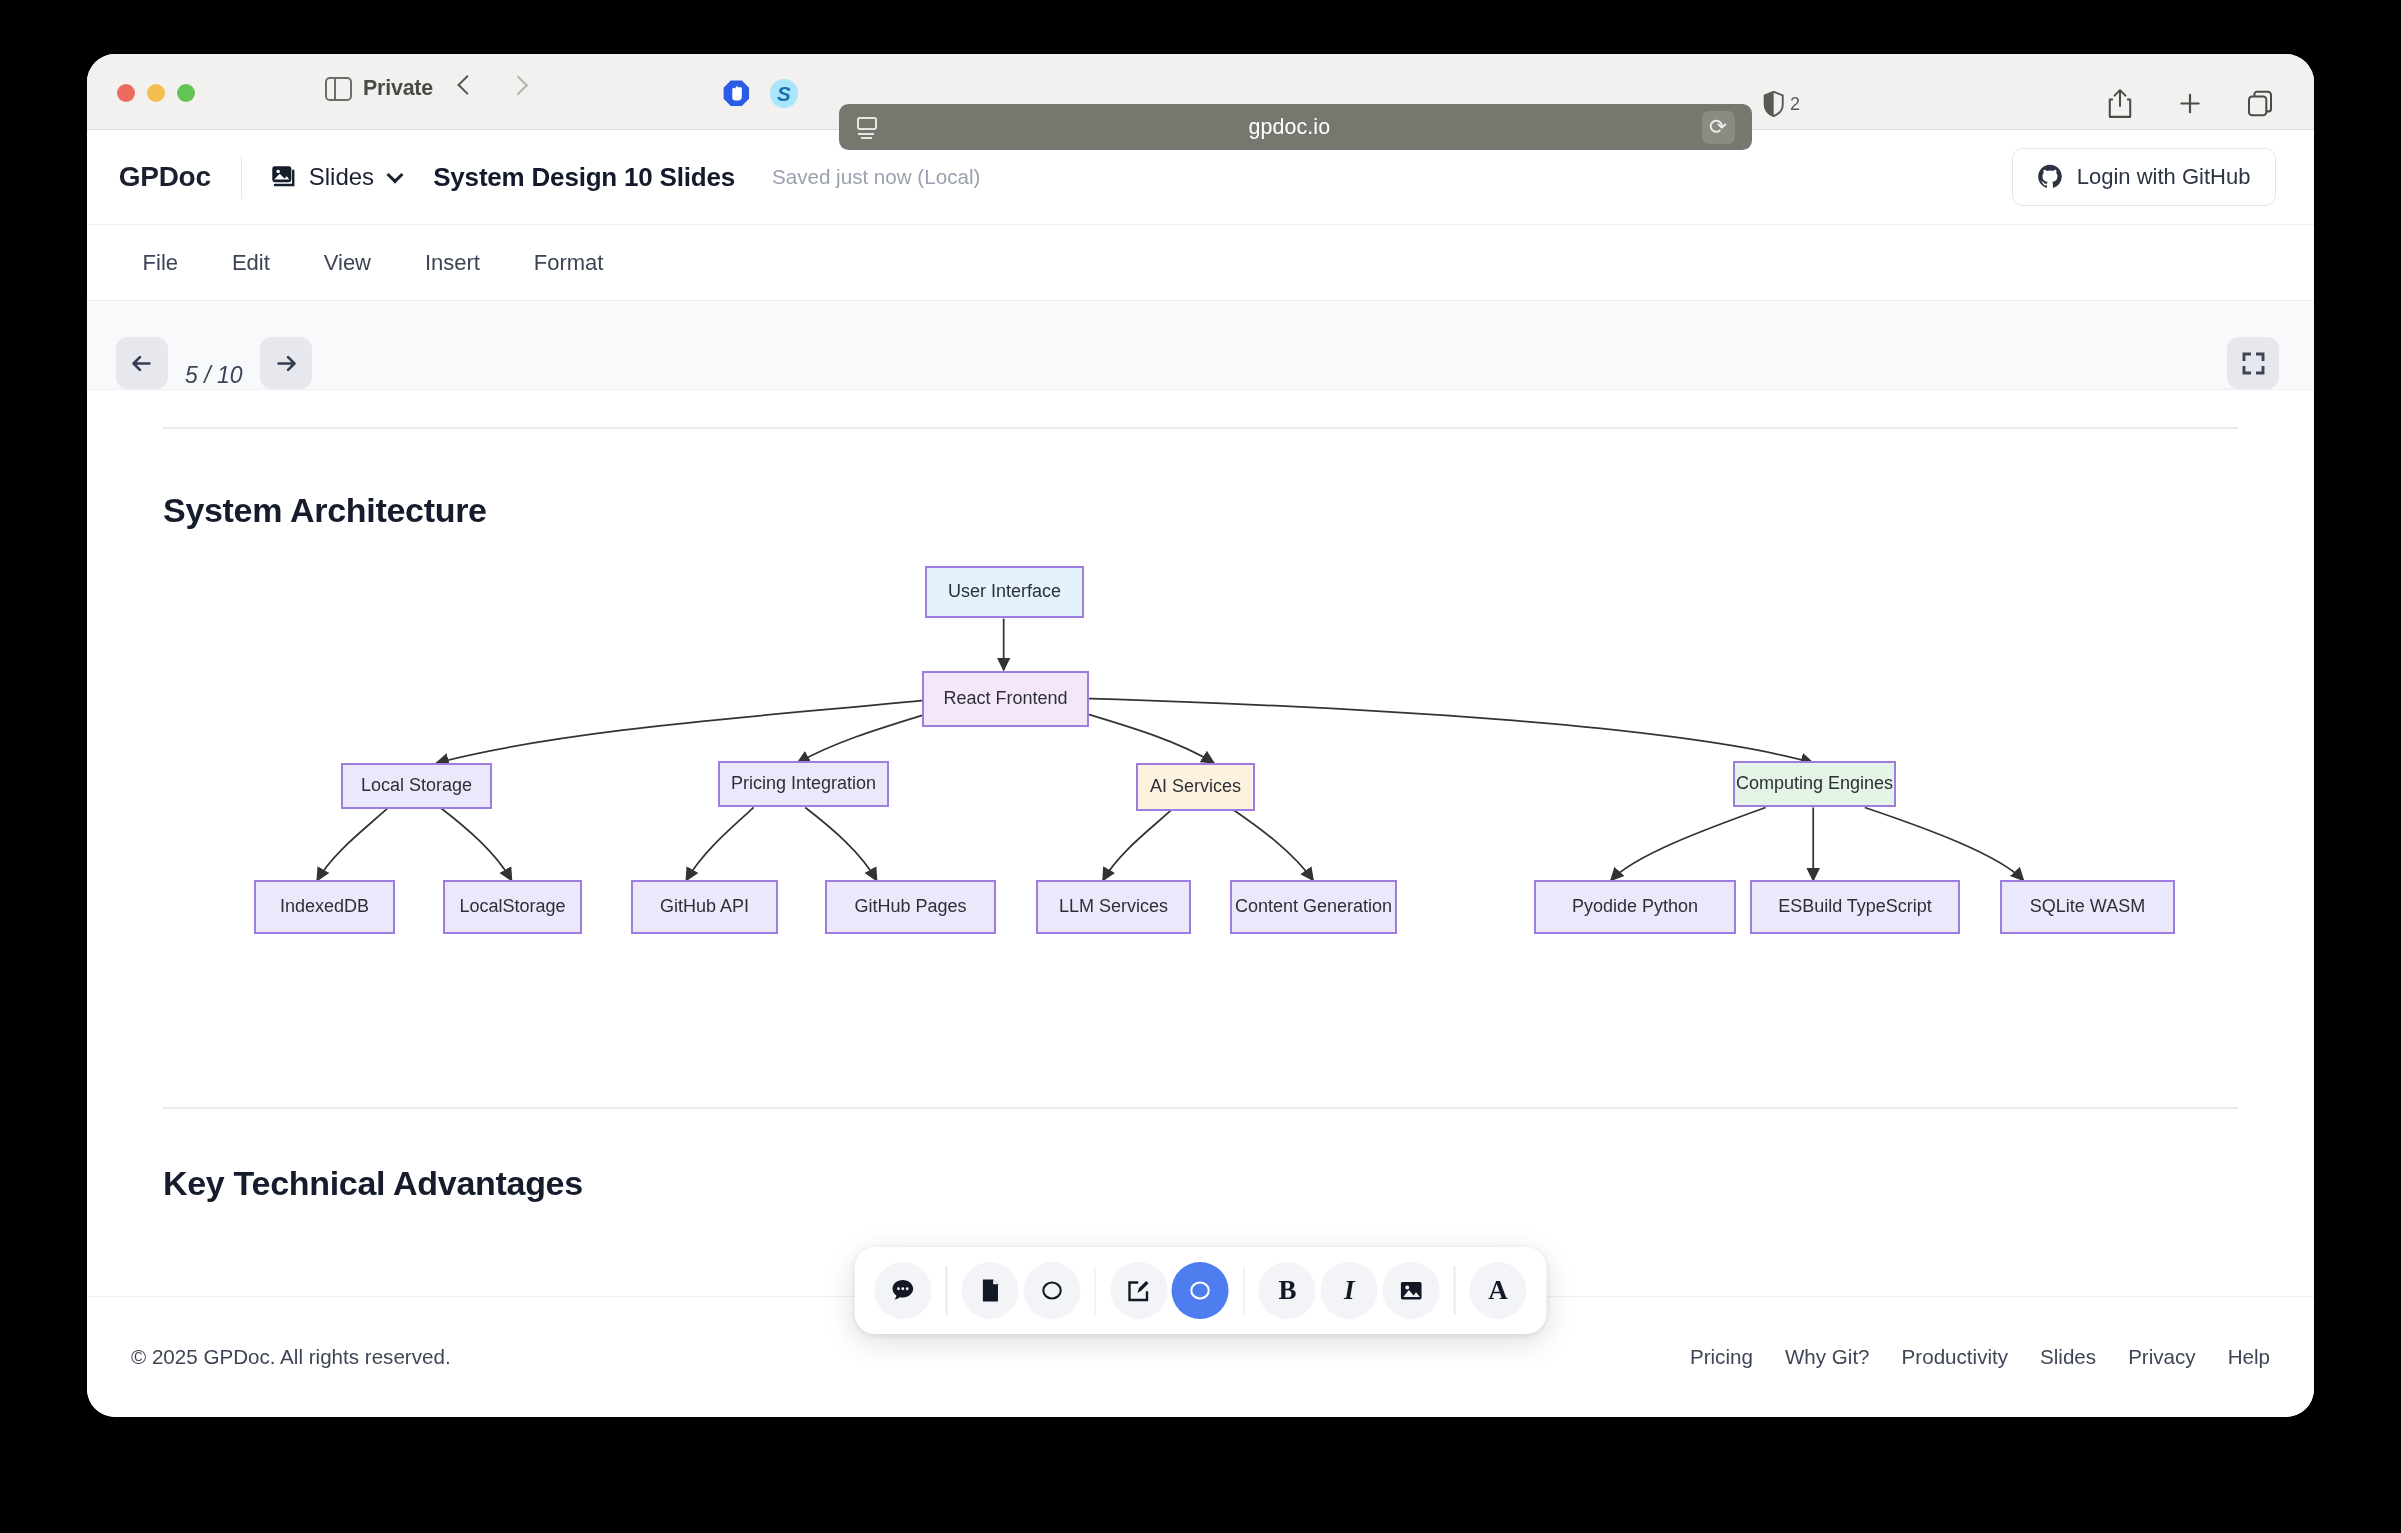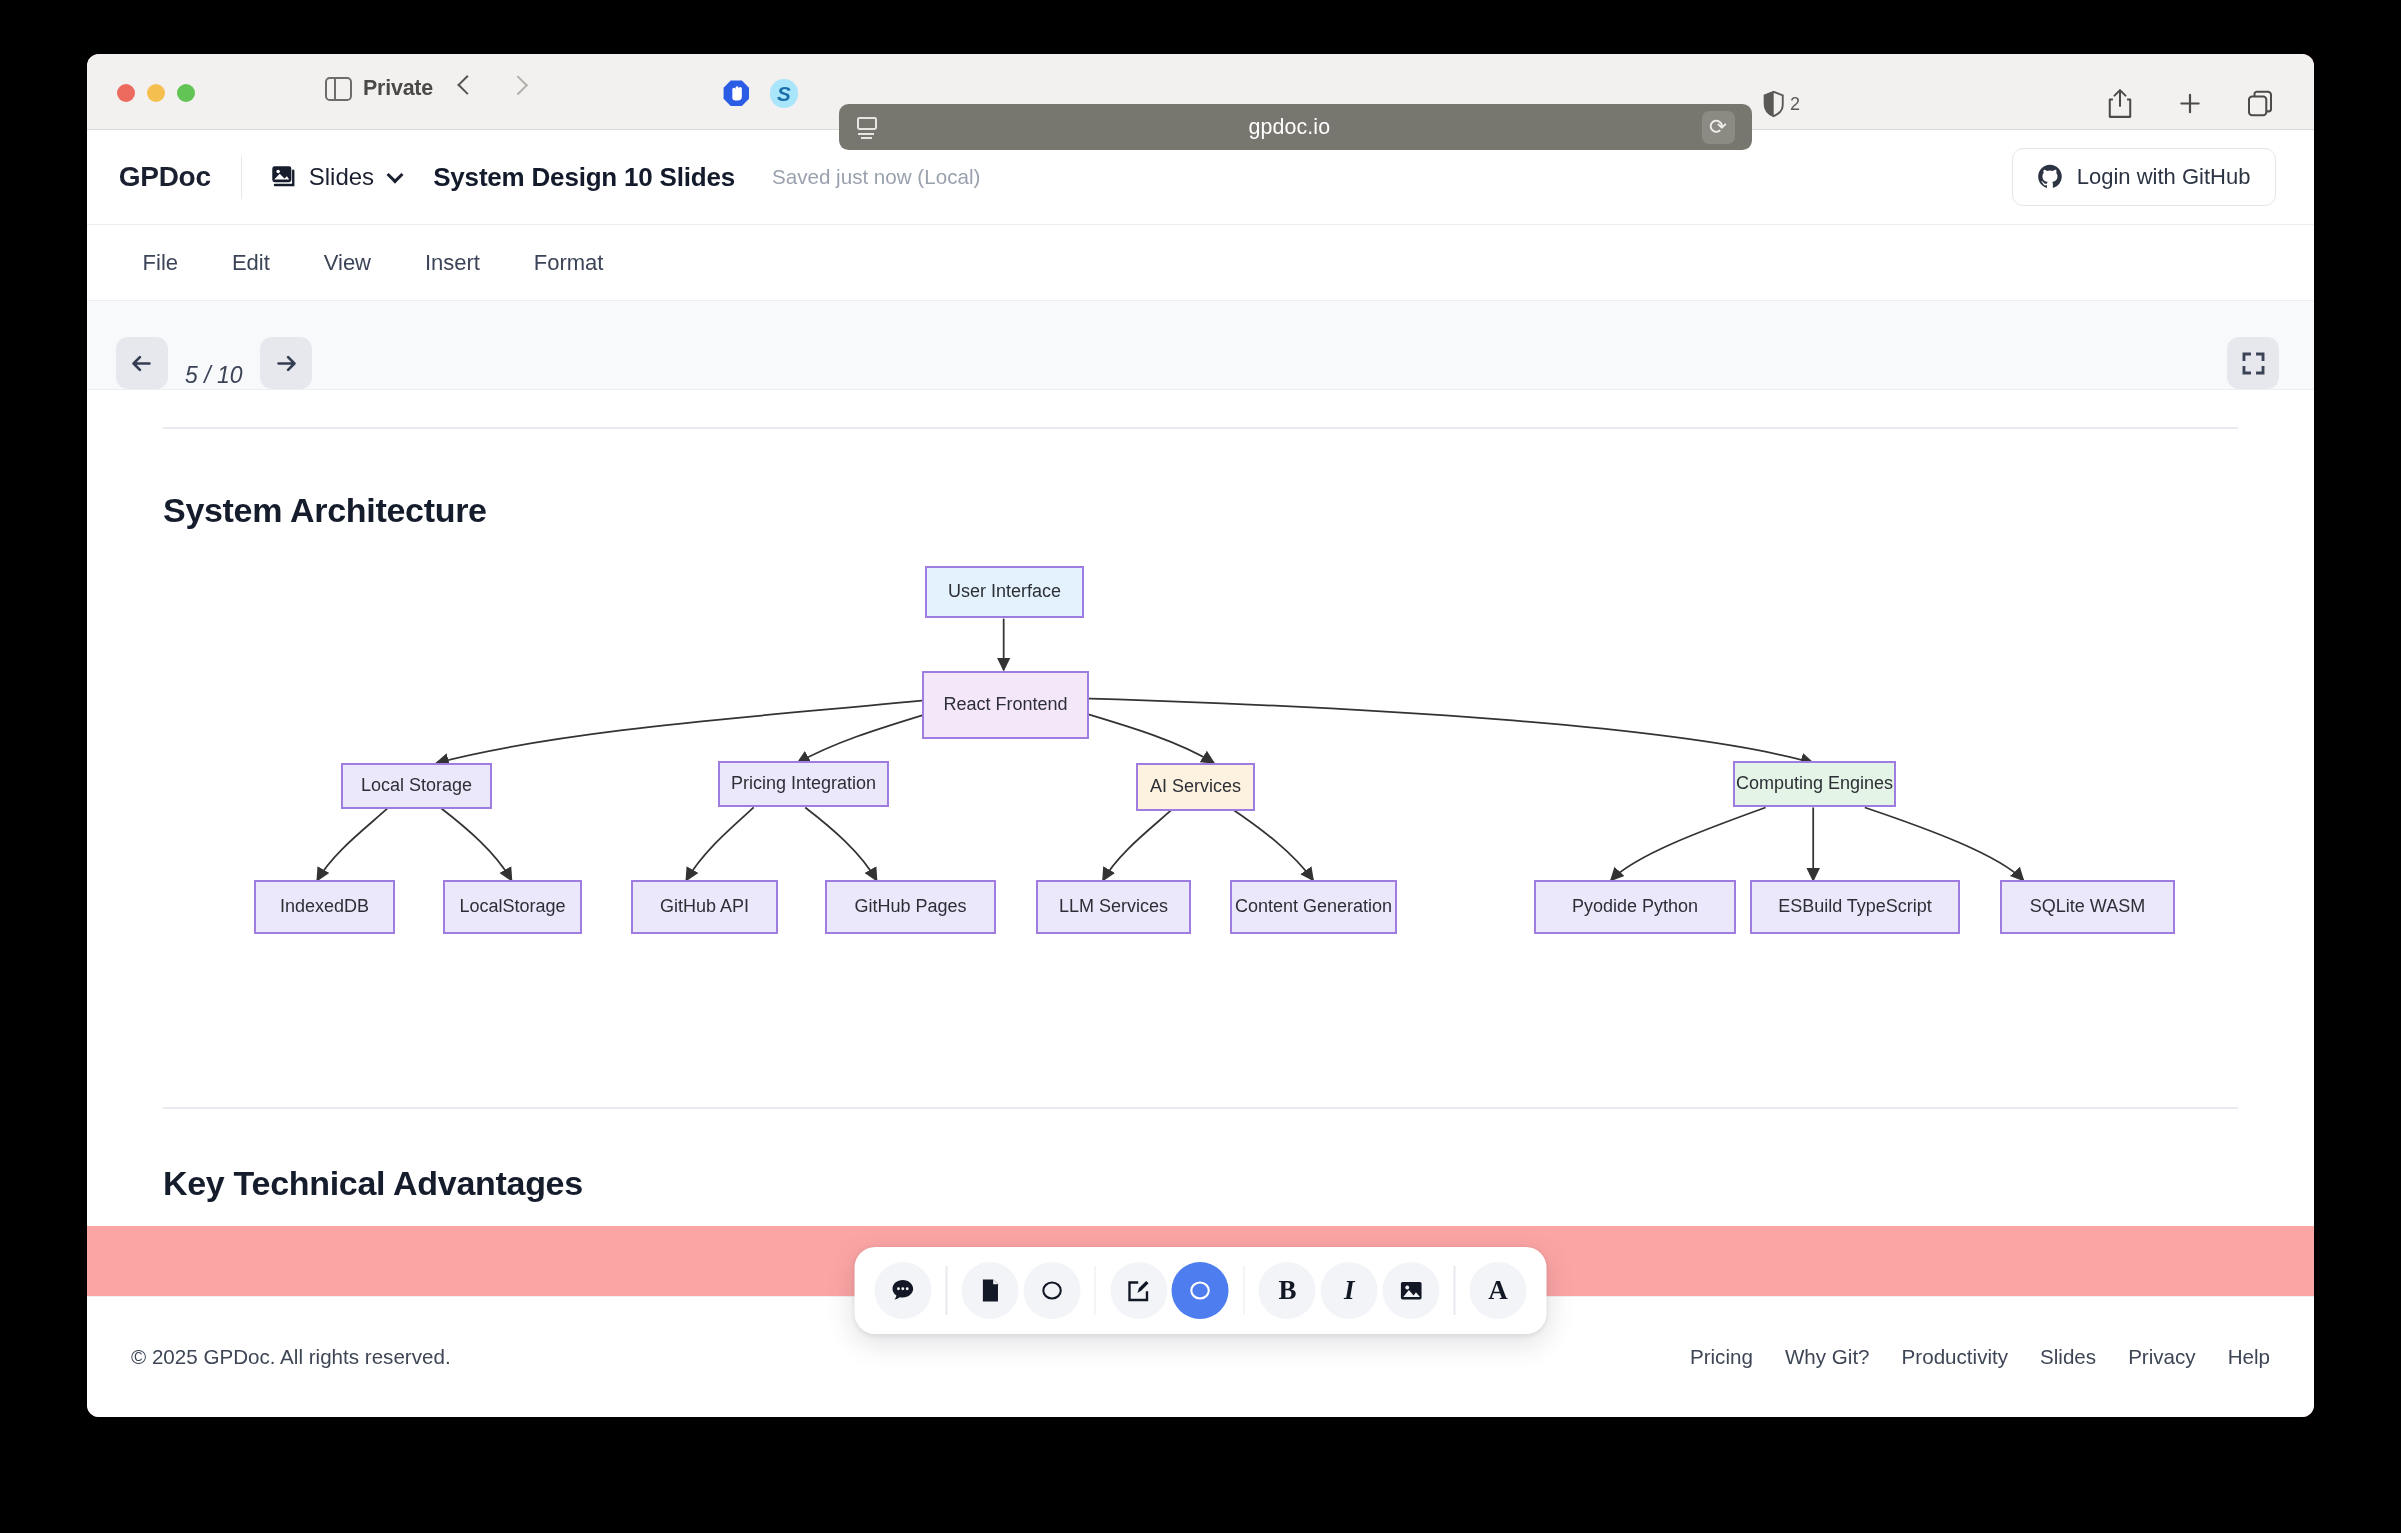--- a/index.html
+++ b/index.html
@@ -7,22 +7,22 @@
     width: 2401px; height: 1533px;
     background: #000;
     font-family: "Liberation Sans", sans-serif;
     overflow: hidden;
   }
 
   #window {
     position: absolute;
     left: 87px; top: 54px;
     width: 2227px; height: 1363px;
-    background: #fca5a5;
-    border-radius: 12px;
+    background: #ffffff;
+    border-radius: 28px;
     overflow: hidden;
     box-shadow: 0 24px 71px rgba(0,0,0,0.55);
   }
 
   
   .chrome {
     position: relative;
     height: 76px;
     background: #f2f1ef;
     border-bottom: 0.8px solid #dcdad6;
@@ -289,21 +289,21 @@
           <path d="M1370 328 C 1340 355, 1300 385, 1280 420"></path>
           <path d="M1440 328 C 1480 355, 1520 385, 1545 420"></path>
 
           <path d="M2115 328 C 2040 355, 1950 388, 1920 420"></path>
           <path d="M2175 328 L2175 420"></path>
           <path d="M2240 328 C 2320 355, 2410 388, 2440 420"></path>
         </g>
       </svg>
 
       <div class="node ui" style="left:838px; top:19px;  width:159px; height:52px;">User Interface</div>
-      <div class="node react" style="left:835px; top:124px; width:167px; height:68px;">React Frontend</div>
+      <div class="node react" style="left:835px; top:124px; width:167px; height:56px;">React Frontend</div>
 
       <div class="node" style="left:254px;  top:216px; width:151px; height:46px;">Local Storage</div>
       <div class="node" style="left:631px;  top:214px; width:171px; height:46px;">Pricing Integration</div>
       <div class="node ai" style="left:1049px; top:216px; width:119px; height:48px;">AI Services</div>
       <div class="node eng" style="left:1646px; top:214px; width:163px; height:46px;">Computing Engines</div>
 
       <div class="node" style="left:167px;  top:333px; width:141px; height:54px;">IndexedDB</div>
       <div class="node" style="left:356px;  top:333px; width:139px; height:54px;">LocalStorage</div>
       <div class="node" style="left:544px;  top:333px; width:147px; height:54px;">GitHub API</div>
       <div class="node" style="left:738px;  top:333px; width:171px; height:54px;">GitHub Pages</div>

